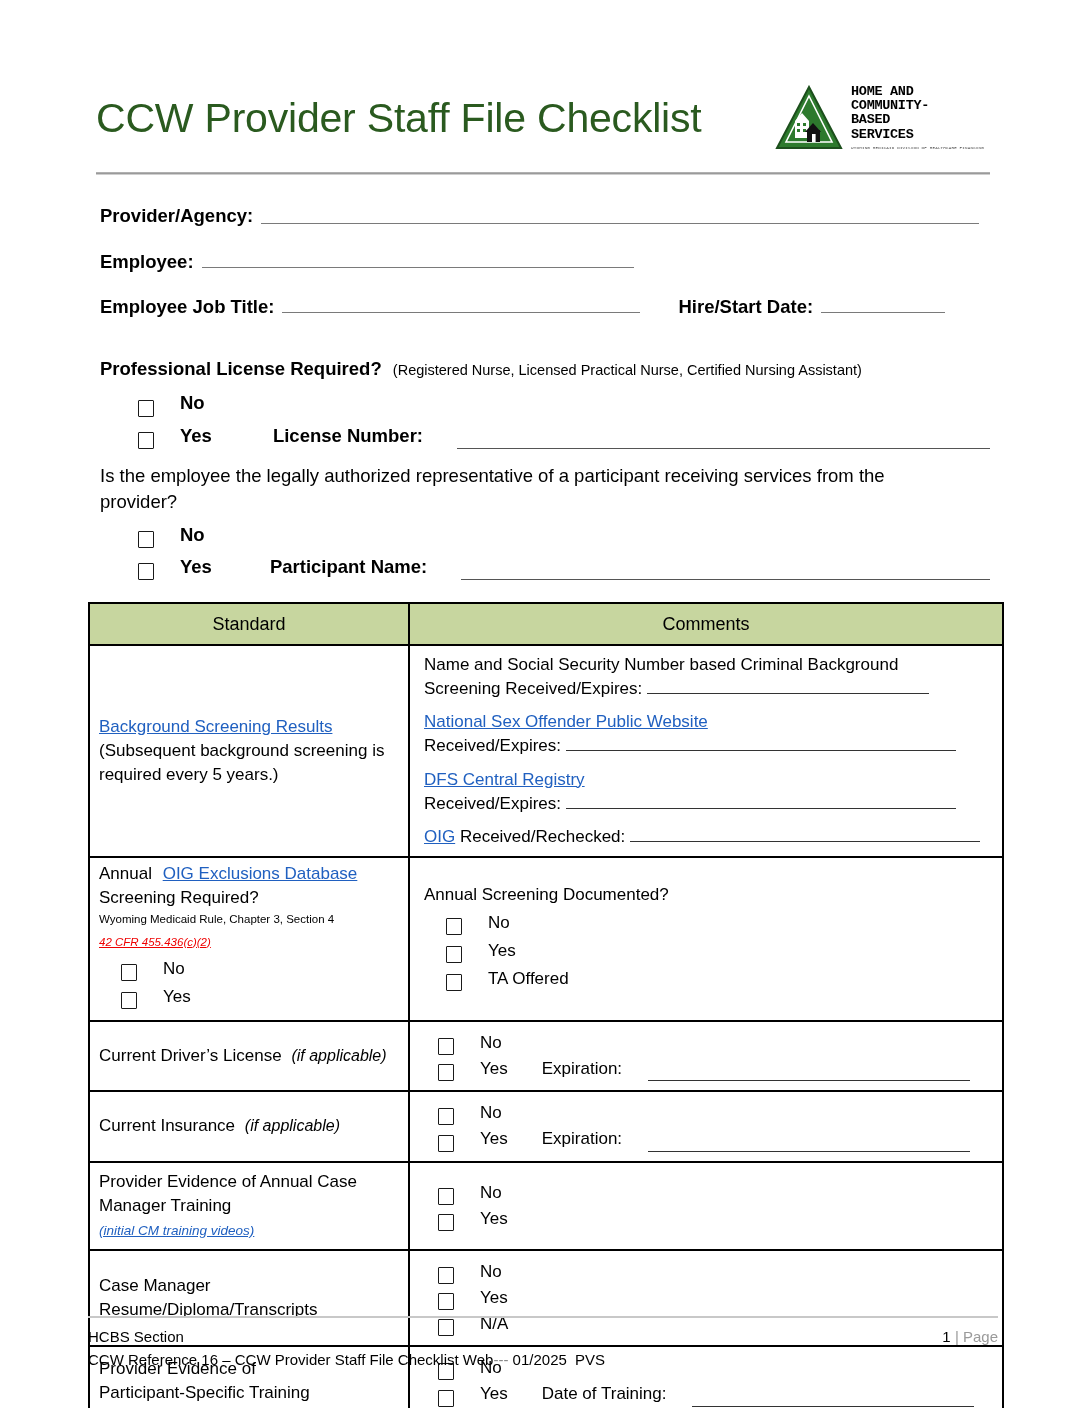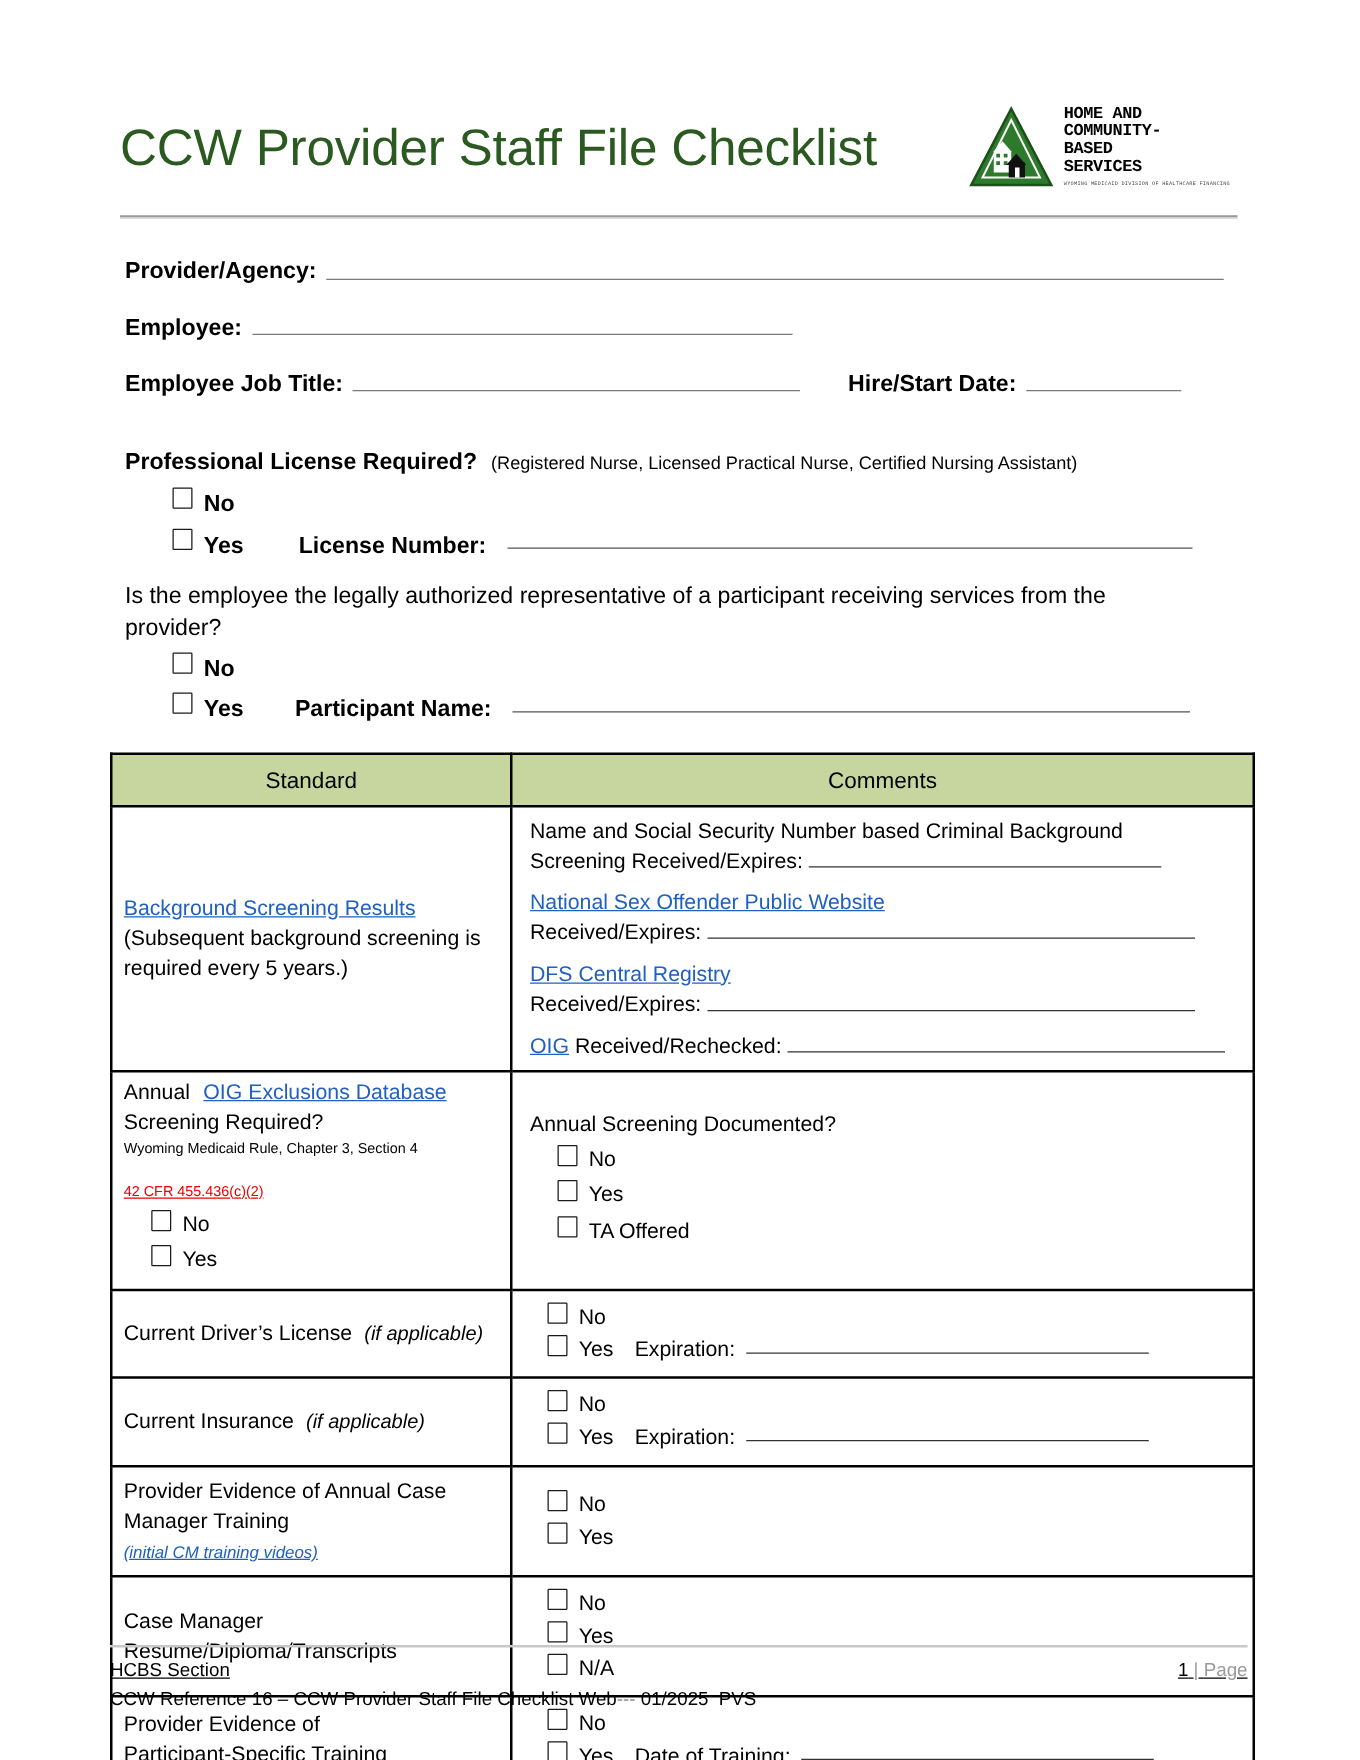--- a/index.html
+++ b/index.html
@@ -102,22 +102,22 @@
     height: 15px;
     margin-left: 8px;
   }
   .blank-dark {
     border-bottom: 1.4px solid #555;
   }
 
   
   .cbrow {
     display: flex;
-    align-items: flex-start;
-    gap: 9px;
+    align-items: flex-end;
+    gap: 26px;
     white-space: nowrap;
   }
   .cbox {
     display: inline-block;
     width: 14px;
     height: 15px;
     border: 1.6px solid #1a1a1a;
     background: #fff;
     flex: 0 0 auto;
     border-radius: 1px;
@@ -210,21 +210,20 @@
     left: 88px;
     top: 1325px;
     width: 910px;
     font-size: 15px;
     line-height: 1.55;
   }
   .foot-line1 {
     display: flex;
     justify-content: space-between;
     align-items: center;
-    text-decoration: underline;
   }
   .pagenum { font-size: 15px; }
   .pagenum .pg-sep { color: #9a9a9a; }
   .pagenum .pg-word { color: #9a9a9a; }
 </style>
 </head>
 <body>
 
 <div class="page">
 
@@ -353,21 +352,21 @@
 
       <tr>
         <td style="height:144px;">
           <div class="cell-pad" style="padding-top:4px;">
             <div style="white-space:nowrap;">
               <span>Annual</span>
               <span class="lnk" style="margin-left:6px;">OIG Exclusions Database</span>
             </div>
             <div>Screening Required?</div>
             <div class="tiny" style="margin-top:2px;">Wyoming Medicaid Rule, Chapter 3, Section 4</div>
-            <div style="margin-top:12px;"><span class="lnk-red">42 CFR 455.436(c)(2)</span></div>
+            <div style="margin-top:1px;font-style:italic;"><span class="lnk-red">42 CFR 455.436(c)(2)</span></div>
             <div class="cb-list">
               <div class="cbrow">
                 <span class="cbox"></span>
                 <span>No</span>
               </div>
               <div class="cbrow">
                 <span class="cbox"></span>
                 <span>Yes</span>
               </div>
             </div>

